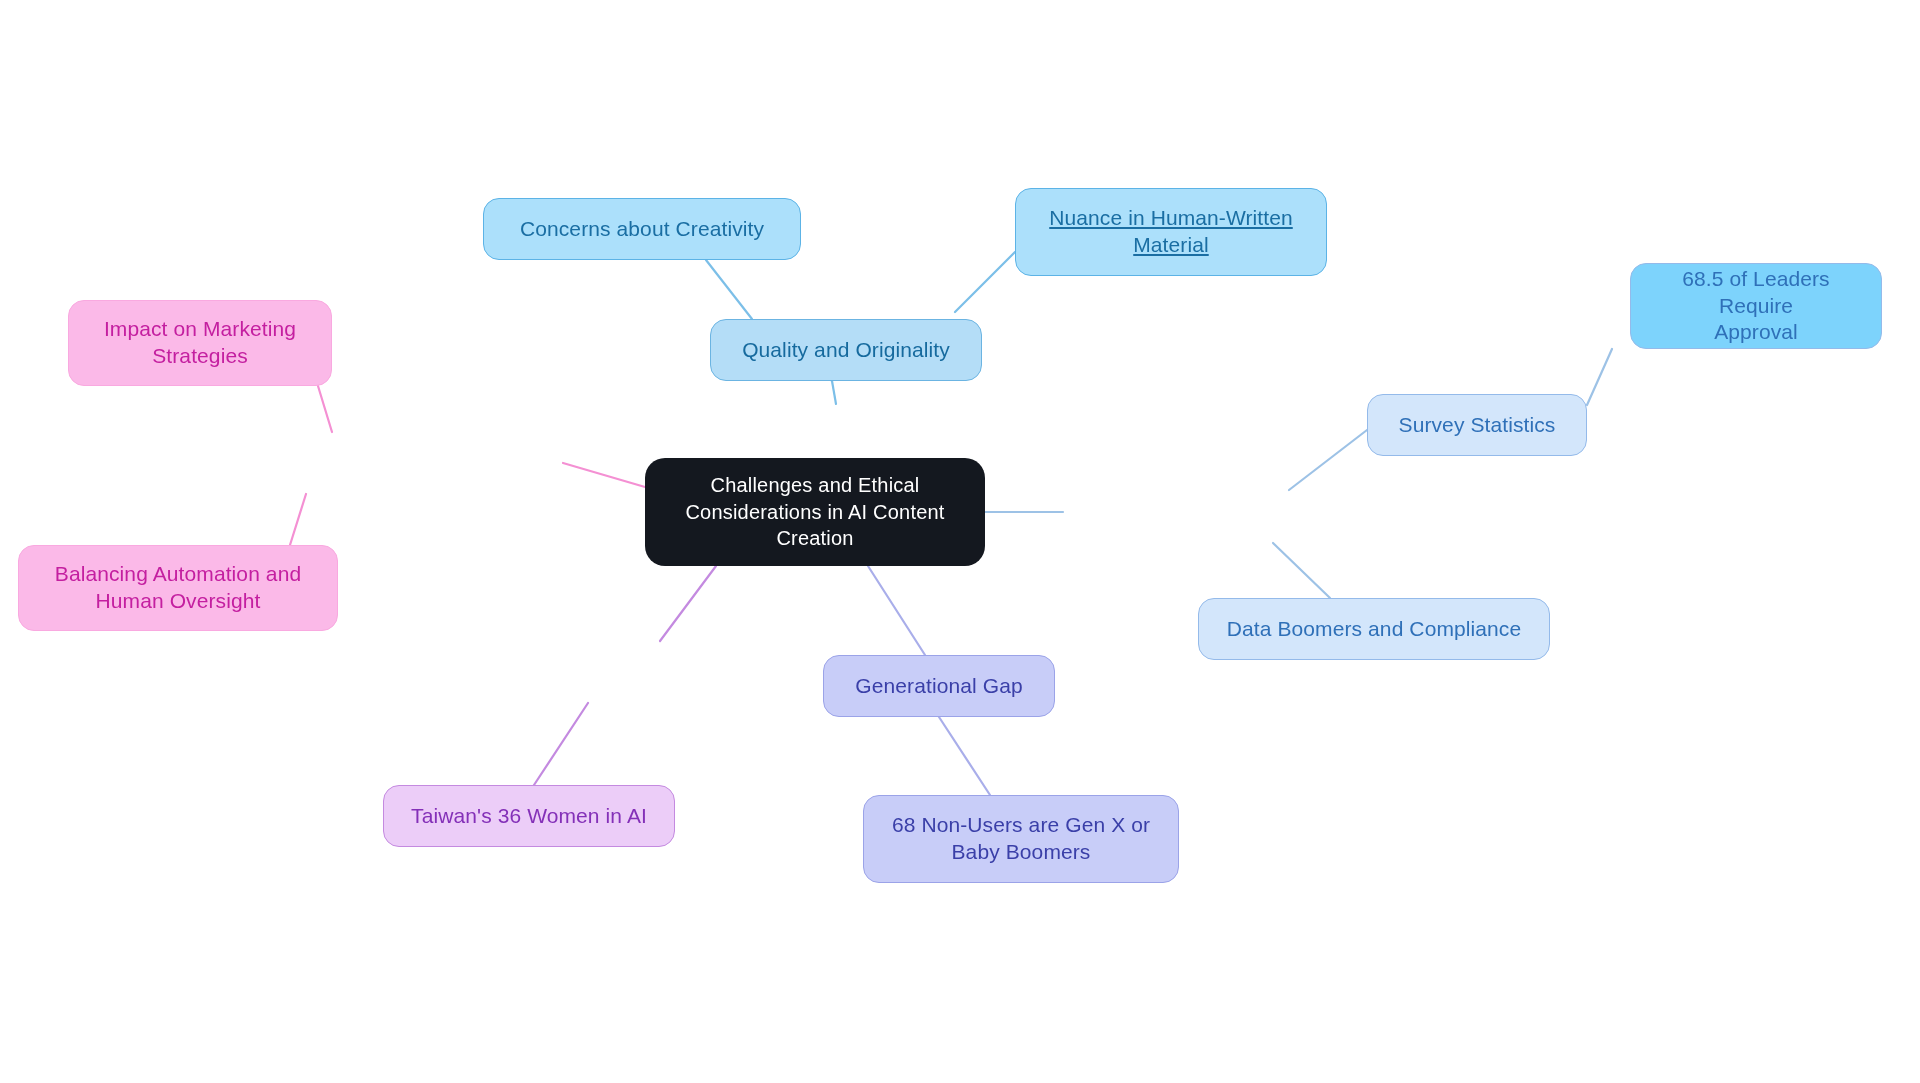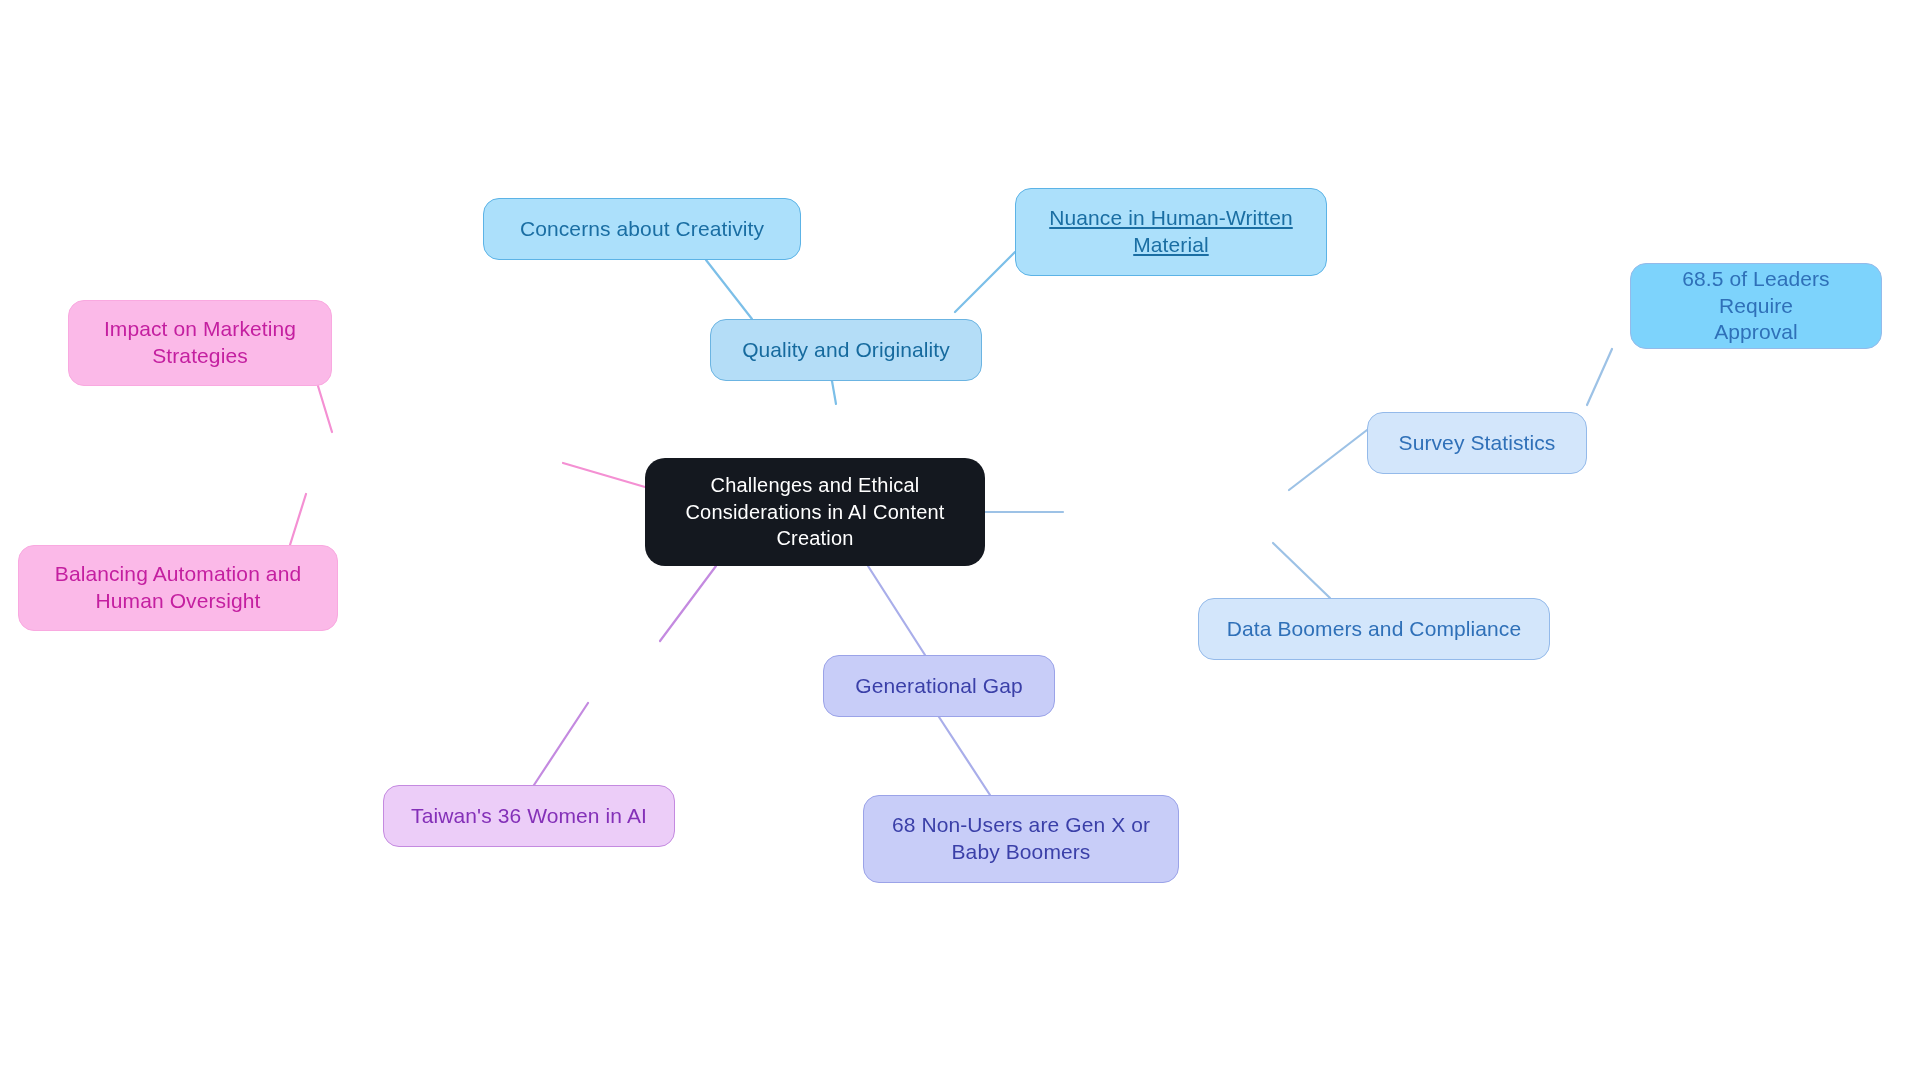--- a/index.html
+++ b/index.html
@@ -75,21 +75,21 @@
       <path d="M 306 494 L 290 545" fill="none" stroke="#f490d3" stroke-width="2.2" stroke-linecap="round"></path>
     </svg>
 <div class="node root" style="left: 645px; top: 458px; width: 340px; height: 108px; background: rgb(20, 24, 31); color: rgb(255, 255, 255);"><span>Challenges and Ethical
 Considerations in AI Content
 Creation</span></div>
     <div class="node branch" style="left: 710px; top: 319px; width: 272px; height: 62px; background: rgb(180, 221, 247); color: rgb(22, 106, 158); border-color: rgb(107, 180, 226);"><span>Quality and Originality</span></div>
     <div class="node leaf" style="left: 483px; top: 198px; width: 318px; height: 62px; background: rgb(172, 224, 251); color: rgb(26, 110, 163); border-color: rgb(92, 179, 230);"><span>Concerns about Creativity</span></div>
     <div class="node leaf" style="left: 1015px; top: 188px; width: 312px; height: 88px; background: rgb(172, 224, 251); color: rgb(26, 110, 163); border-color: rgb(92, 179, 230); text-decoration: underline;"><span>Nuance in Human-Written
 Material</span></div>
     <div class="node branch" style="left: 823px; top: 655px; width: 232px; height: 62px; background: rgb(200, 205, 248); color: rgb(58, 63, 168); border-color: rgb(155, 163, 232);"><span>Generational Gap</span></div>
-    <div class="node leaf" style="left: 1367px; top: 412px; width: 220px; height: 62px; background: rgb(211, 230, 251); color: rgb(47, 112, 184); border-color: rgb(148, 186, 234);"><span>Survey Statistics</span></div>
+    <div class="node leaf" style="left: 1367px; top: 394px; width: 220px; height: 62px; background: rgb(211, 230, 251); color: rgb(47, 112, 184); border-color: rgb(148, 186, 234);"><span>Survey Statistics</span></div>
     <div class="node leaf" style="left: 1612px; top: 263px; width: 252px; height: 86px; background: #7dd3fc; color: rgb(47, 112, 184); border-color: rgb(148, 186, 234); margin-left: 18px;"><span>68.5 of Leaders Require
 Approval</span></div>
     <div class="node leaf" style="left: 1198px; top: 598px; width: 352px; height: 62px; background: rgb(211, 230, 251); color: rgb(47, 112, 184); border-color: rgb(148, 186, 234);"><span>Data Boomers and Compliance</span></div>
     <div class="node leaf" style="left: 863px; top: 795px; width: 316px; height: 88px; background: rgb(200, 205, 248); color: rgb(58, 63, 168); border-color: rgb(155, 163, 232);"><span>68 Non-Users are Gen X or
 Baby Boomers</span></div>
     <div class="node leaf" style="left: 383px; top: 785px; width: 292px; height: 62px; background: rgb(236, 205, 248); color: rgb(132, 48, 184); border-color: rgb(196, 138, 224);"><span>Taiwan's 36 Women in AI</span></div>
     <div class="node leaf" style="left: 68px; top: 300px; width: 264px; height: 86px; background: rgb(251, 185, 232); color: rgb(196, 31, 160); border-color: rgb(249, 169, 224);"><span>Impact on Marketing
 Strategies</span></div>
     <div class="node leaf" style="left: 18px; top: 545px; width: 320px; height: 86px; background: rgb(251, 185, 232); color: rgb(196, 31, 160); border-color: rgb(249, 169, 224);"><span>Balancing Automation and
 Human Oversight</span></div>

